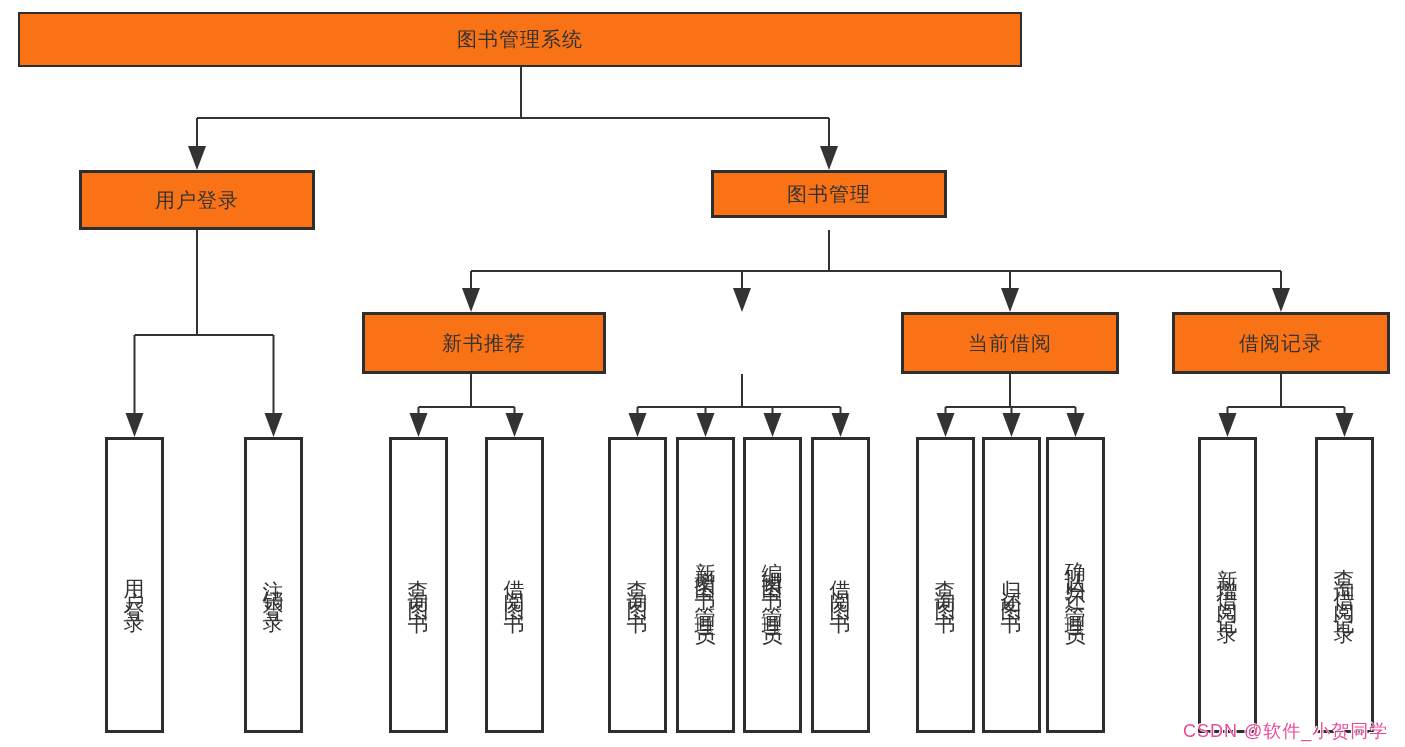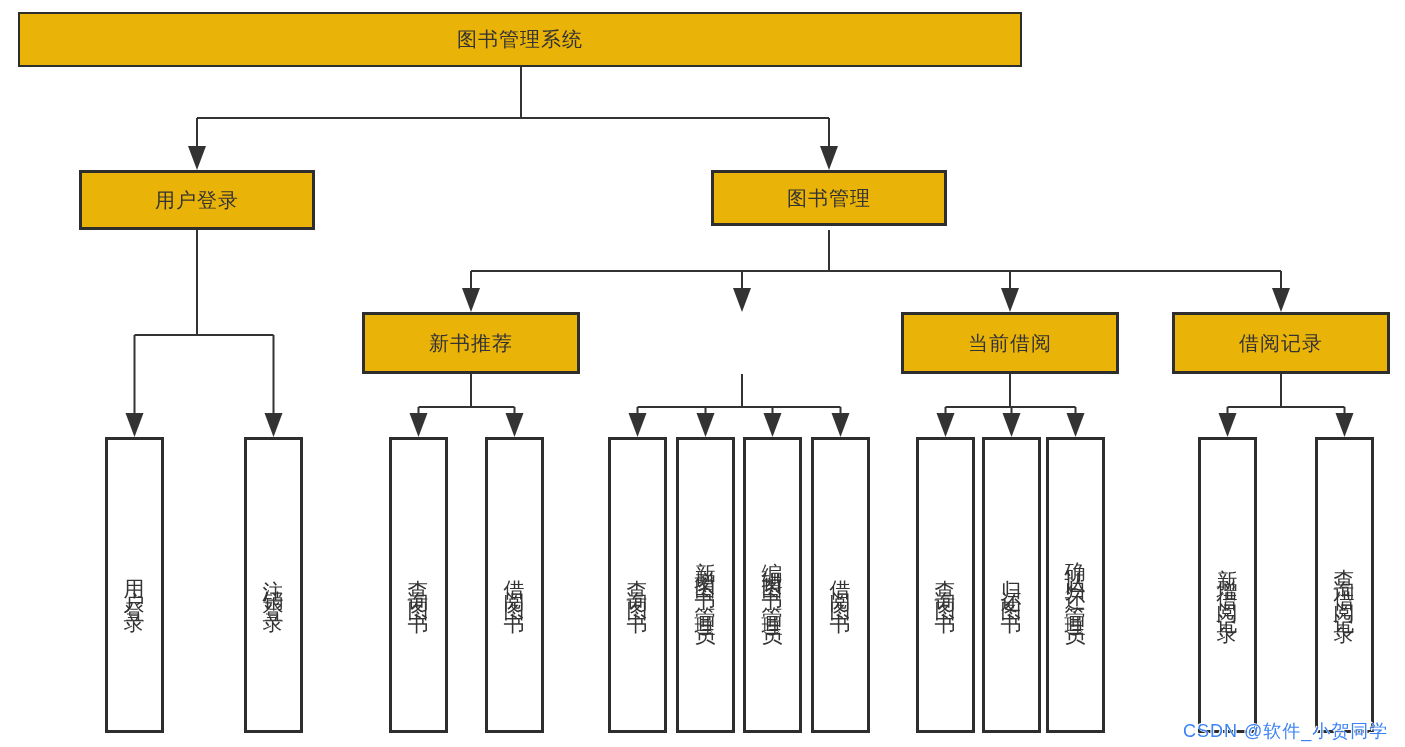--- a/index.html
+++ b/index.html
@@ -2,37 +2,37 @@
 <html><head>
 <meta charset="utf-8">
 <style>
   html,body{margin:0;padding:0;background:#ffffff;}
   #canvas{
     position:relative;width:1405px;height:747px;background:#ffffff;
     font-family:"Liberation Sans","DejaVu Sans",sans-serif;color:#333333;overflow:hidden;
   }
   #wires{position:absolute;left:0;top:0;width:1405px;height:747px;}
   .box{
-    position:absolute;background:#eab308;border:3px solid #2e2e2e;
+    position:absolute;background:#f97316;border:3px solid #2e2e2e;
     display:flex;align-items:center;justify-content:center;box-sizing:border-box;
   }
   .box.top{border-width:2px;}
   .hlabel{font-size:20px;letter-spacing:1px;white-space:nowrap;}
   .leaf{
     position:absolute;top:437px;width:59px;height:296px;background:#ffffff;
     border:3px solid #2e2e2e;display:flex;align-items:center;justify-content:center;
     box-sizing:border-box;
   }
   .vlabel{
     writing-mode:vertical-rl;text-orientation:mixed;
     font-size:21px;line-height:1;letter-spacing:11px;white-space:nowrap;
   }
   .vlabel.tight{letter-spacing:9px;}
   #watermark{
-    position:absolute;left:1183px;top:719px;font-size:18px;color:#3b82f6;
+    position:absolute;left:1183px;top:719px;font-size:18px;color:#ec4899;
     text-shadow:1px 1px 0 #ffffff, -1px -1px 0 #ffffff;white-space:nowrap;letter-spacing:1px;
   }
 </style>
 </head>
 <body>
 
 <div id="canvas">
 
   <svg id="wires" viewBox="0 0 1405 747" xmlns="http://www.w3.org/2000/svg">
     <g stroke="#333333" stroke-width="2" fill="none">
@@ -74,25 +74,25 @@
       </g>
   </svg>
 
   <div class="box top" style="left:18px;top:12px;width:1004px;height:55px;">
     <span class="hlabel">图书管理系统</span>
   </div>
 
   <div class="box" style="left:79px;top:170px;width:236px;height:60px;">
     <span class="hlabel">用户登录</span>
   </div>
-  <div class="box" style="left:711px;top:170px;width:236px;height:56px;justify-content:center;">
+  <div class="box" style="left:711px;top:170px;width:236px;height:48px;justify-content:center;">
     <span class="hlabel">图书管理</span>
   </div>
 
-  <div class="box" style="left:362px;top:312px;width:218px;height:62px;">
+  <div class="box" style="left:362px;top:312px;width:244px;height:62px;">
     <span class="hlabel">新书推荐</span>
   </div>
   <div class="box" style="left:1172px;top:312px;width:218px;height:62px;">
     <span class="hlabel">借阅记录</span>
   </div>
   <div class="box" style="left:901px;top:312px;width:218px;height:62px;">
     <span class="hlabel">当前借阅</span>
   </div>
 
   <div class="leaf" style="left:105px;">

